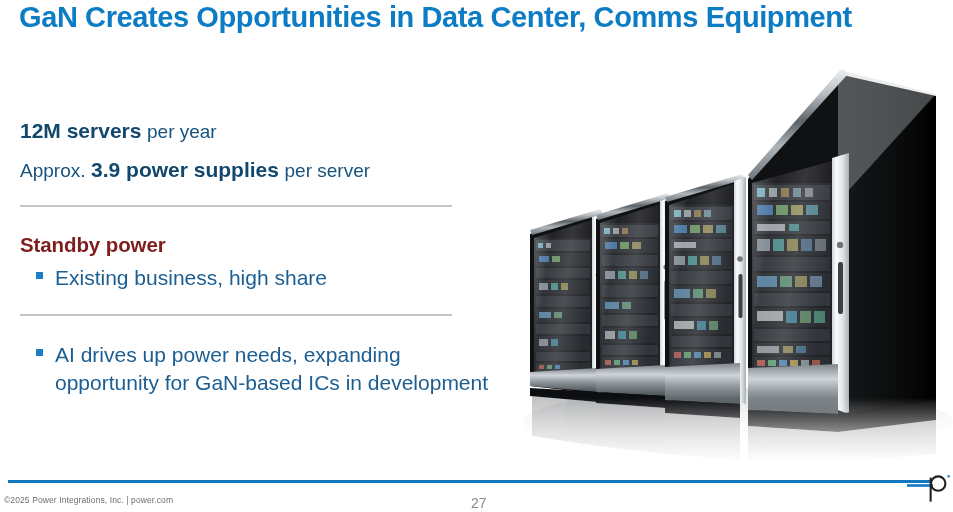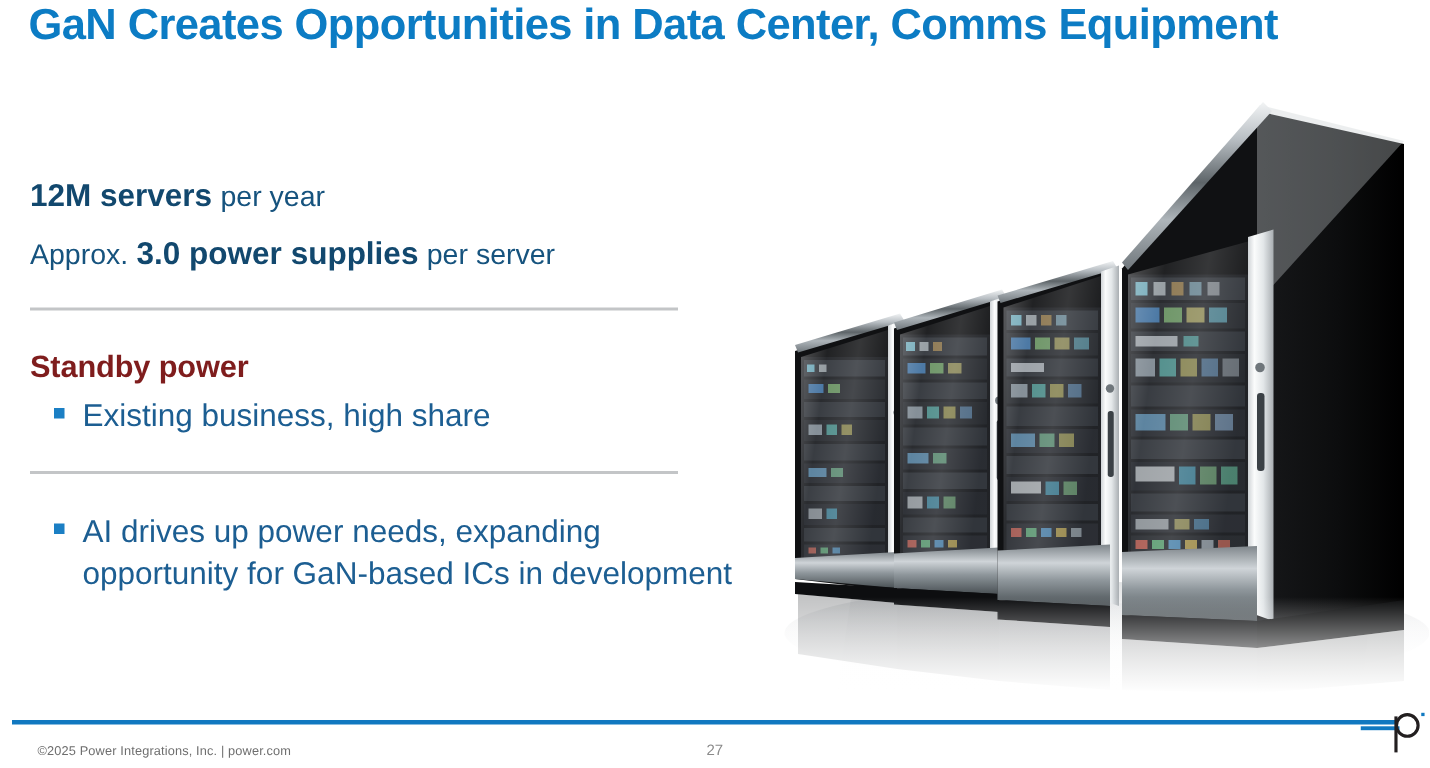--- a/index.html
+++ b/index.html
@@ -89,32 +89,32 @@
   #footer-rule {
     position: absolute;
     left: 8px;
     top: 480px;
     width: 922px;
     height: 3px;
     background: #1178C0;
   }
   #footer-copyright {
     position: absolute;
-    left: 25px;
+    left: 4px;
     top: 495px;
     font-size: 8.5px;
     color: #6e6e6e;
     white-space: nowrap;
     letter-spacing: 0.1px;
   }
   #footer-pagenum {
     position: absolute;
     left: 471px;
     top: 495px;
-    font-size: 10px;
+    font-size: 14px;
     color: #8a8a8a;
   }
   #footer-logo {
     position: absolute;
     left: 907px;
     top: 471px;
     width: 46px;
     height: 36px;
   }
 
@@ -135,21 +135,21 @@
 
   <div id="slide-title">GaN Creates Opportunities in Data Center, Comms Equipment</div>
 
   <div id="content-column">
 
     <div class="stat-line first">
       <span class="stat-strong">12M servers</span><span> </span><span class="stat-light">per year</span>
     </div>
 
     <div class="stat-line second">
-      <span class="stat-light">Approx.</span><span> </span><span class="stat-strong">3.0 power supplies</span><span> </span><span class="stat-light">per server</span>
+      <span class="stat-light">Approx.</span><span> </span><span class="stat-strong">3.9 power supplies</span><span> </span><span class="stat-light">per server</span>
     </div>
 
     <div class="divider"></div>
 
     <div class="section">
       <div class="section-heading">Standby power</div>
       <div class="bullet-row">
         <span class="bullet-square"></span>
         <span class="bullet-text">Existing business, high share</span>
       </div>

